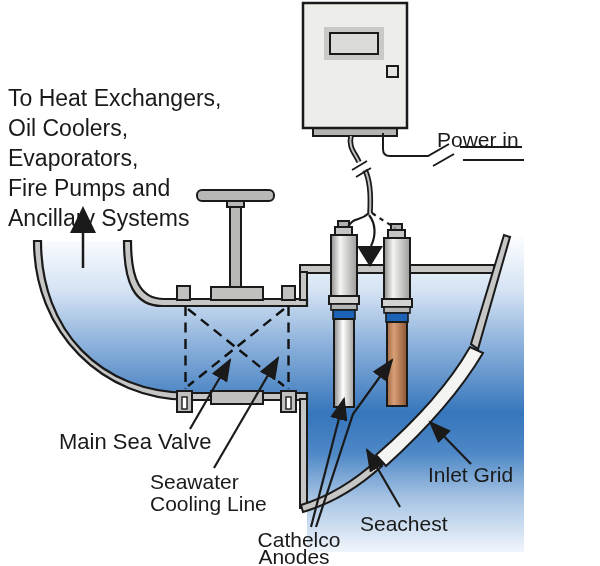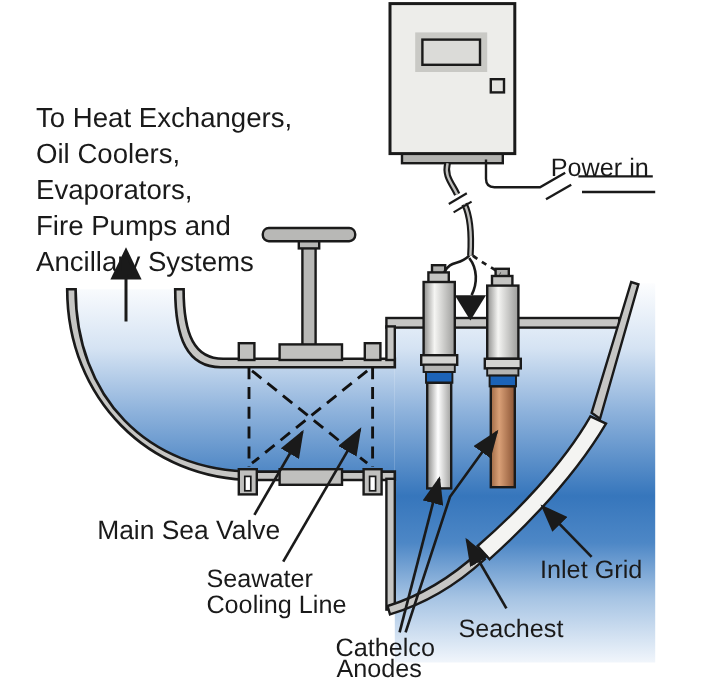--- a/index.html
+++ b/index.html
@@ -1,16 +1,16 @@
 <!DOCTYPE html>
 <html><head>
 <meta charset="utf-8">
 <style>
   html,body{margin:0;padding:0;background:#ffffff;}
-  .stage{position:relative;width:524px;height:566px;background:#ffffff;overflow:hidden;margin-left:22px;}
+  .stage{position:relative;width:524px;height:566px;background:#ffffff;overflow:hidden;}
   svg{display:block;}
   text{font-family:"Liberation Sans","DejaVu Sans",sans-serif;fill:#1a1a1a;}
   .lbl{font-size:21px;}
   .lbl-big{font-size:23px;}
   .lbl-valve{font-size:22px;}
 </style>
 </head>
 <body>
 
 <div class="stage">

